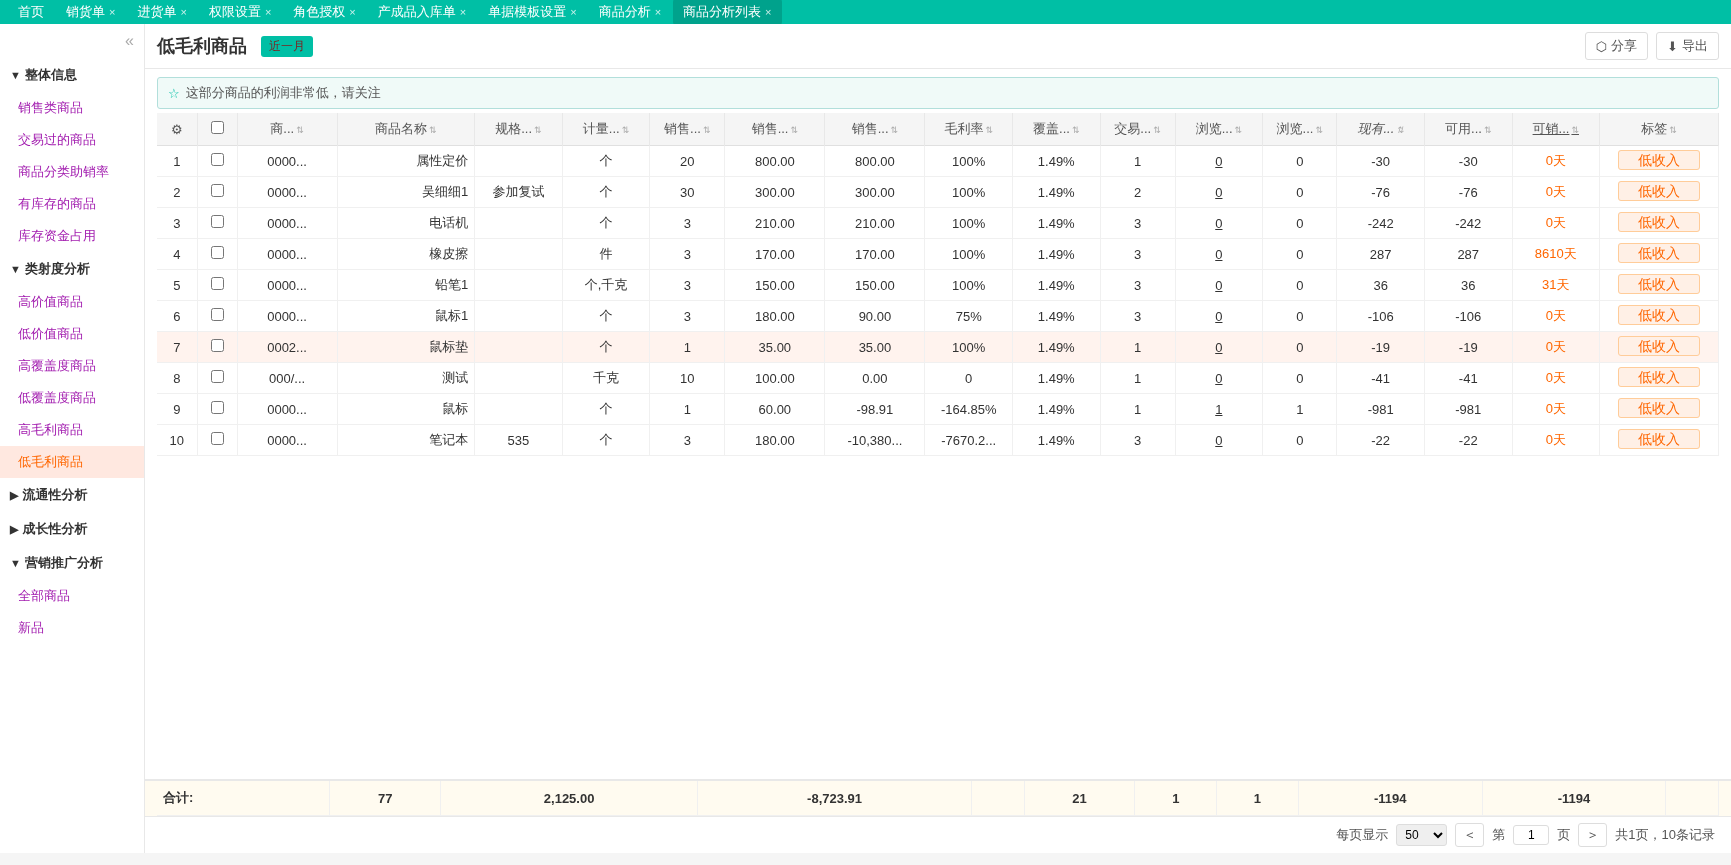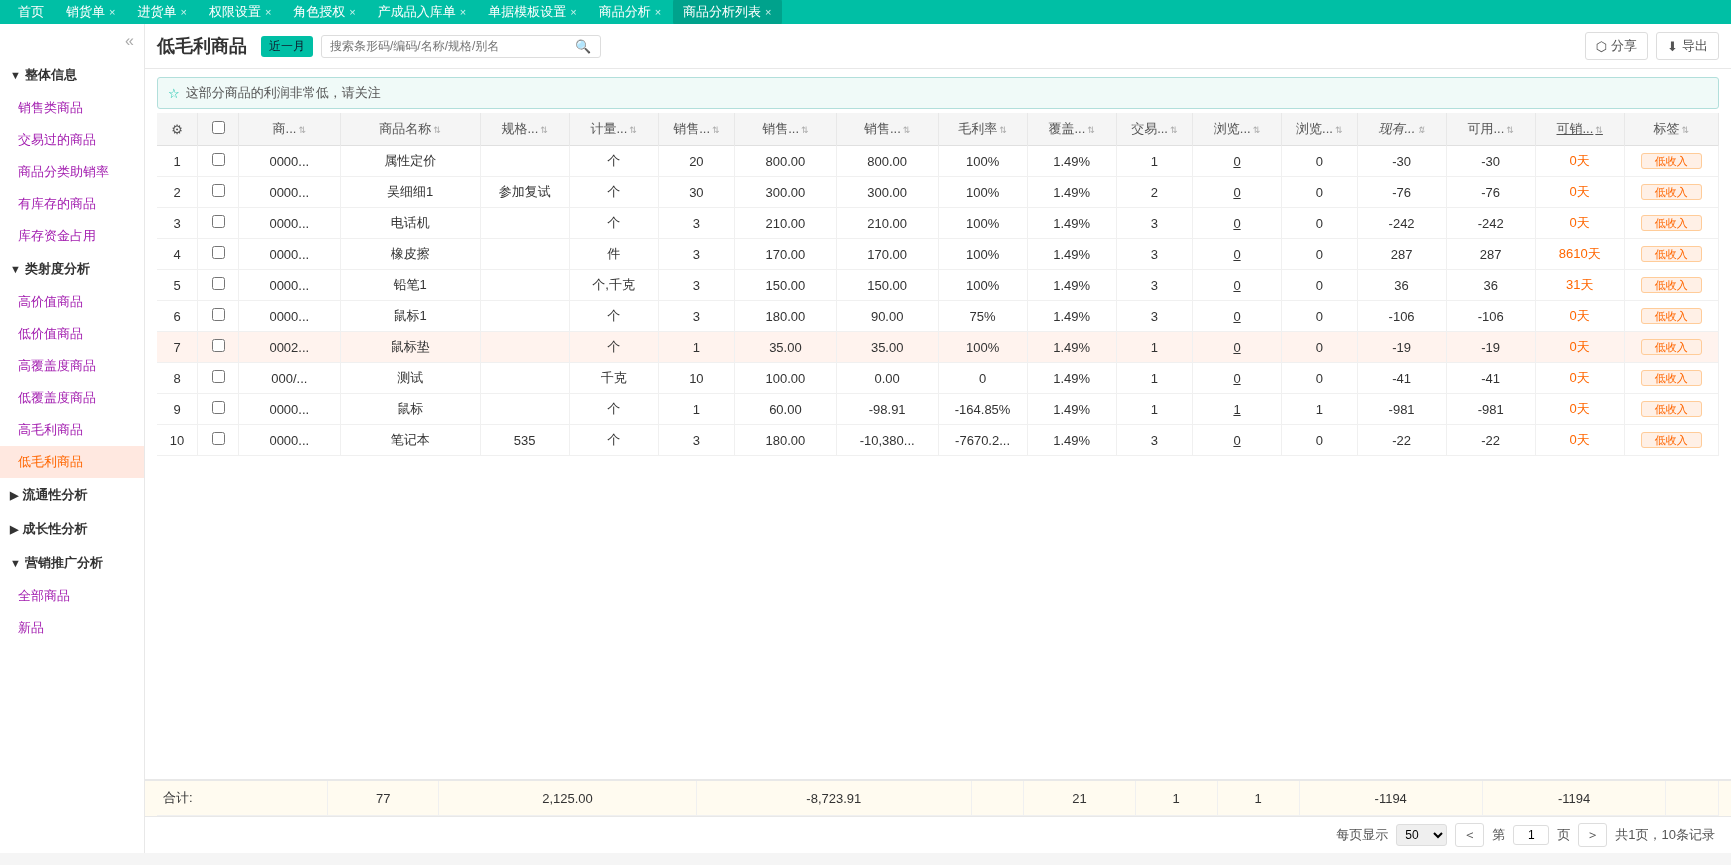--- a/index.html
+++ b/index.html
@@ -76,21 +76,21 @@
       background: #fff;
     }
     .page-title {
       font-size: 18px;
       font-weight: bold;
       color: #333;
       margin-right: 6px;
     }
     .badge-tab {
       background: #00bfa5;
-      color: #0f172a;
+      color: #7f1d1d;
       border-radius: 3px;
       padding: 2px 8px;
       font-size: 12px;
       cursor: pointer;
     }
     .search-box {
       display: flex;
       align-items: center;
       border: 1px solid #ddd;
       border-radius: 3px;
@@ -171,41 +171,41 @@
 
     tbody tr { border-bottom: 1px solid #f0f0f0; }
     tbody tr.highlighted { background: #fff3ee; }
     tbody td {
       padding: 6px 6px;
       text-align: center;
       color: #333;
       white-space: nowrap;
       border-right: 1px solid #f0f0f0;
     }
-    tbody td.name-col { text-align: center; max-width: 120px; overflow: hidden; text-overflow: ellipsis; }
+    tbody td.name-col { text-align: right; max-width: 120px; overflow: hidden; text-overflow: ellipsis; }
     .tag-badge {
       background: #fff0e6;
       color: #ff6600;
       border: 1px solid #ffcc99;
       border-radius: 3px;
-      padding: 1px 13px;
-      font-size: 11px;
+      padding: 1px 19px;
+      font-size: 14px;
     }
     .underline-link { text-decoration: underline; color: #333; cursor: pointer; }
     .orange-text { color: #ff6600; }
 
     
     .footer-bar {
       border-top: 2px solid #e8e8e8;
       background: #fffbf0;
       padding: 0 12px;
     }
     .total-row td {
       padding: 8px 6px;
-      font-weight: normal;
+      font-weight: bold;
       text-align: center;
       white-space: nowrap;
     }
 
     
     .pagination-bar {
       display: flex;
       align-items: center;
       justify-content: flex-end;
       padding: 6px 16px;
@@ -299,24 +299,20 @@
       </div>
       <div class="sidebar-item">全部商品</div>
       <div class="sidebar-item">新品</div>
     </aside>
 
   <main class="content">
 
     <div class="content-header">
       <h2 class="page-title">低毛利商品</h2>
       <span class="badge-tab">近一月</span>
-      <div class="search-box">
-        <input type="text" placeholder="搜索条形码/编码/名称/规格/别名" style="">
-        <span style="color:#aaa; cursor:pointer;">🔍</span>
-      </div>
       <div class="header-actions">
         <button class="header-btn">
           <span>⬡</span>
           <span>分享</span>
         </button>
         <button class="header-btn">
           <span>⬇</span>
           <span>导出</span>
         </button>
       </div>

